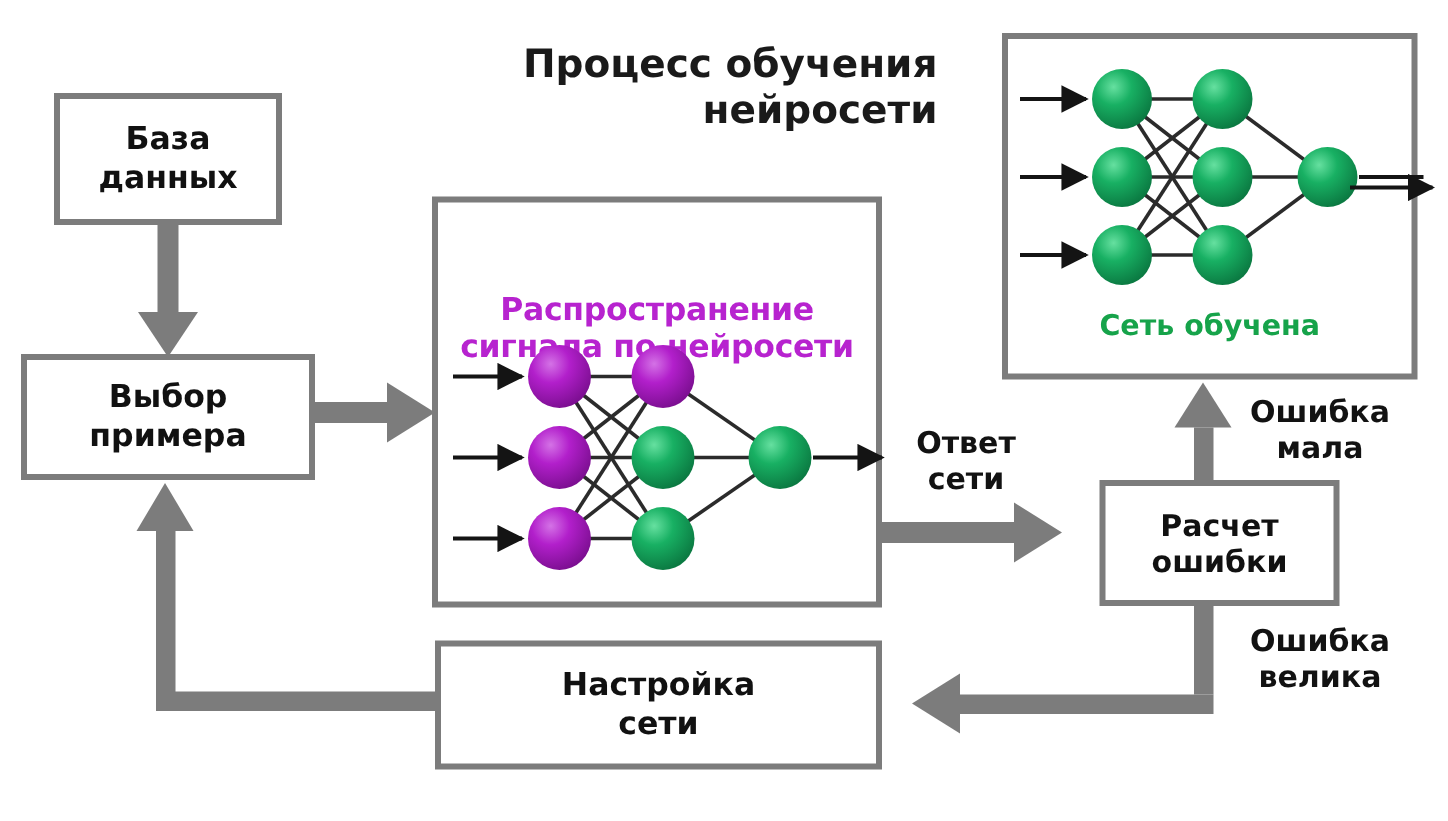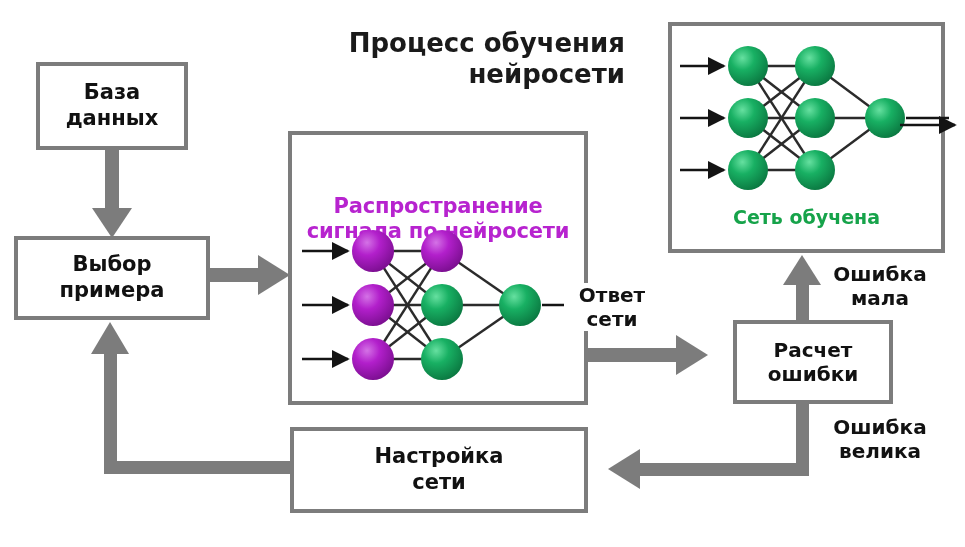--- a/index.html
+++ b/index.html
@@ -87,21 +87,21 @@
   .free-label {
     position: absolute;
     font-size: 20px;
     font-weight: 700;
     color: #121212;
     line-height: 1.2;
     text-align: center;
     z-index: 7;
     background: #ffffff;
   }
-  #label-answer     { left: 564px; top: 283px; width: 96px; }
+  #label-answer     { left: 596px; top: 283px; width: 96px; }
   #label-err-small  { left: 824px; top: 262px; width: 112px; }
   #label-err-big    { left: 824px; top: 415px; width: 112px; }
 
   
   .gbar { position: absolute; background: #7c7c7c; z-index: 2; }
   .gtri { position: absolute; width: 0; height: 0; z-index: 2; }
 
   
   .nn { position: absolute; }
   #nn-propagate { left: 0;  top: 92px; width: 300px; height: 170px; }

